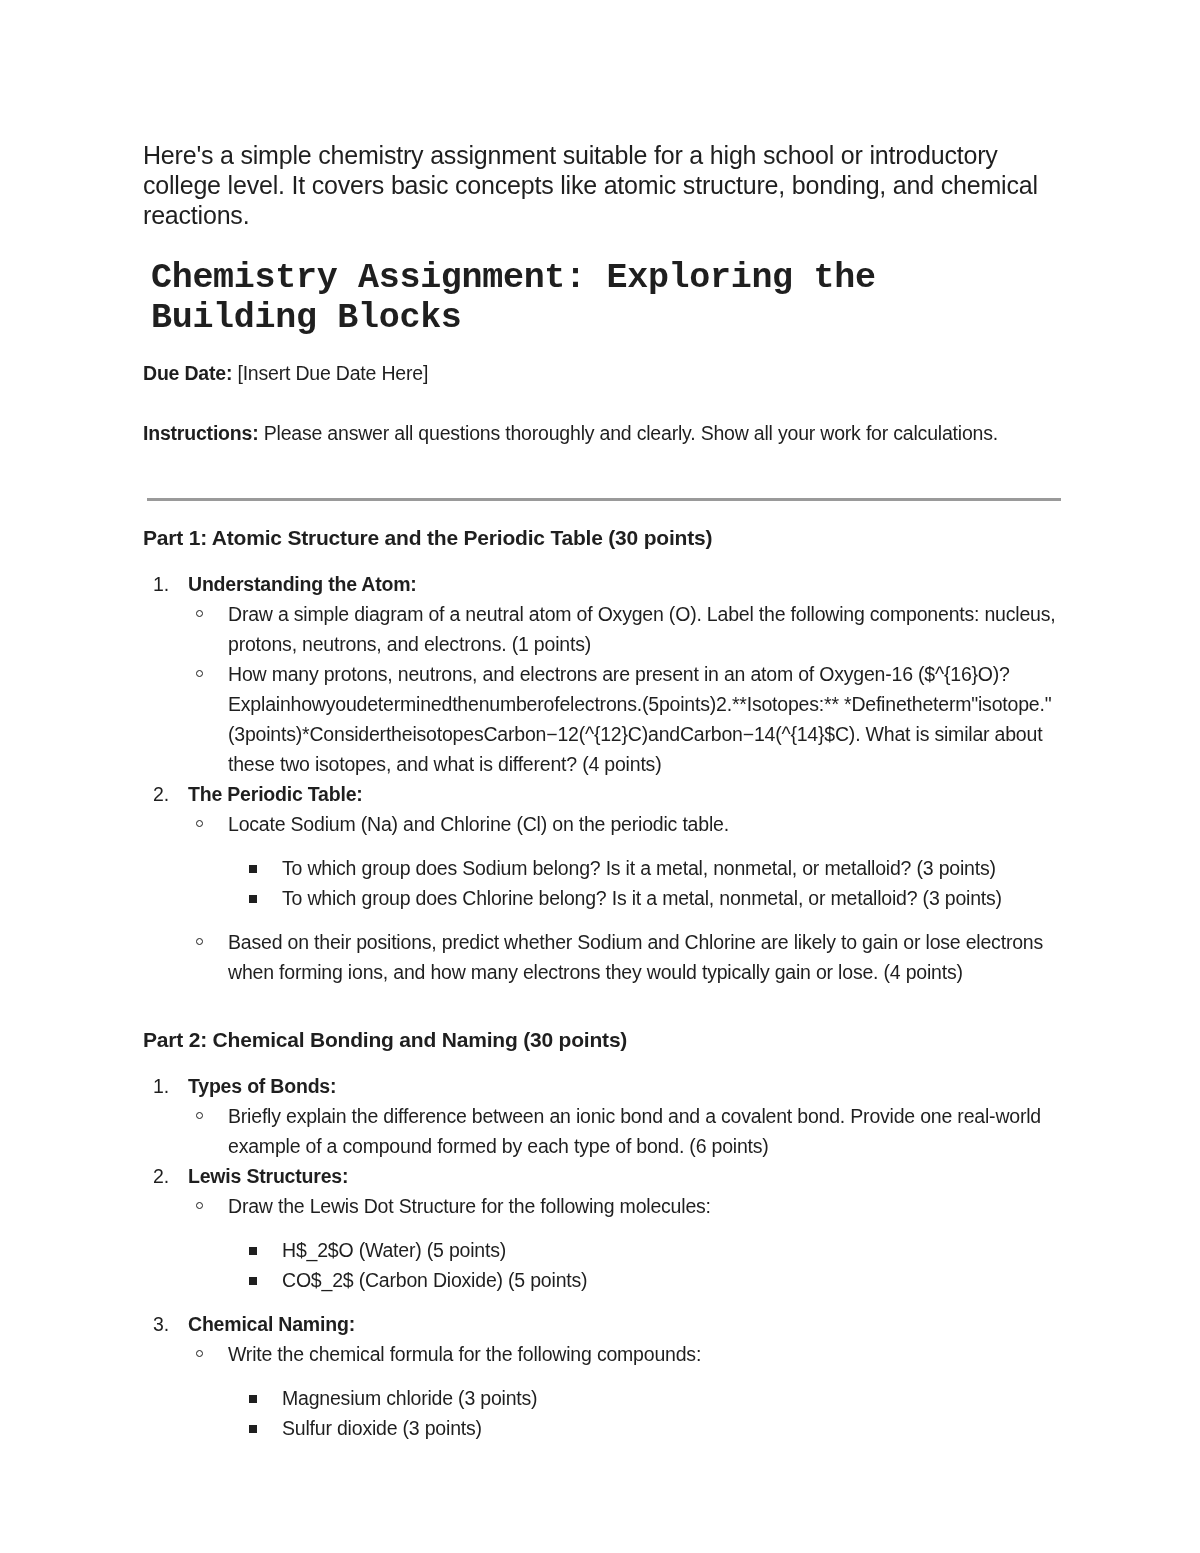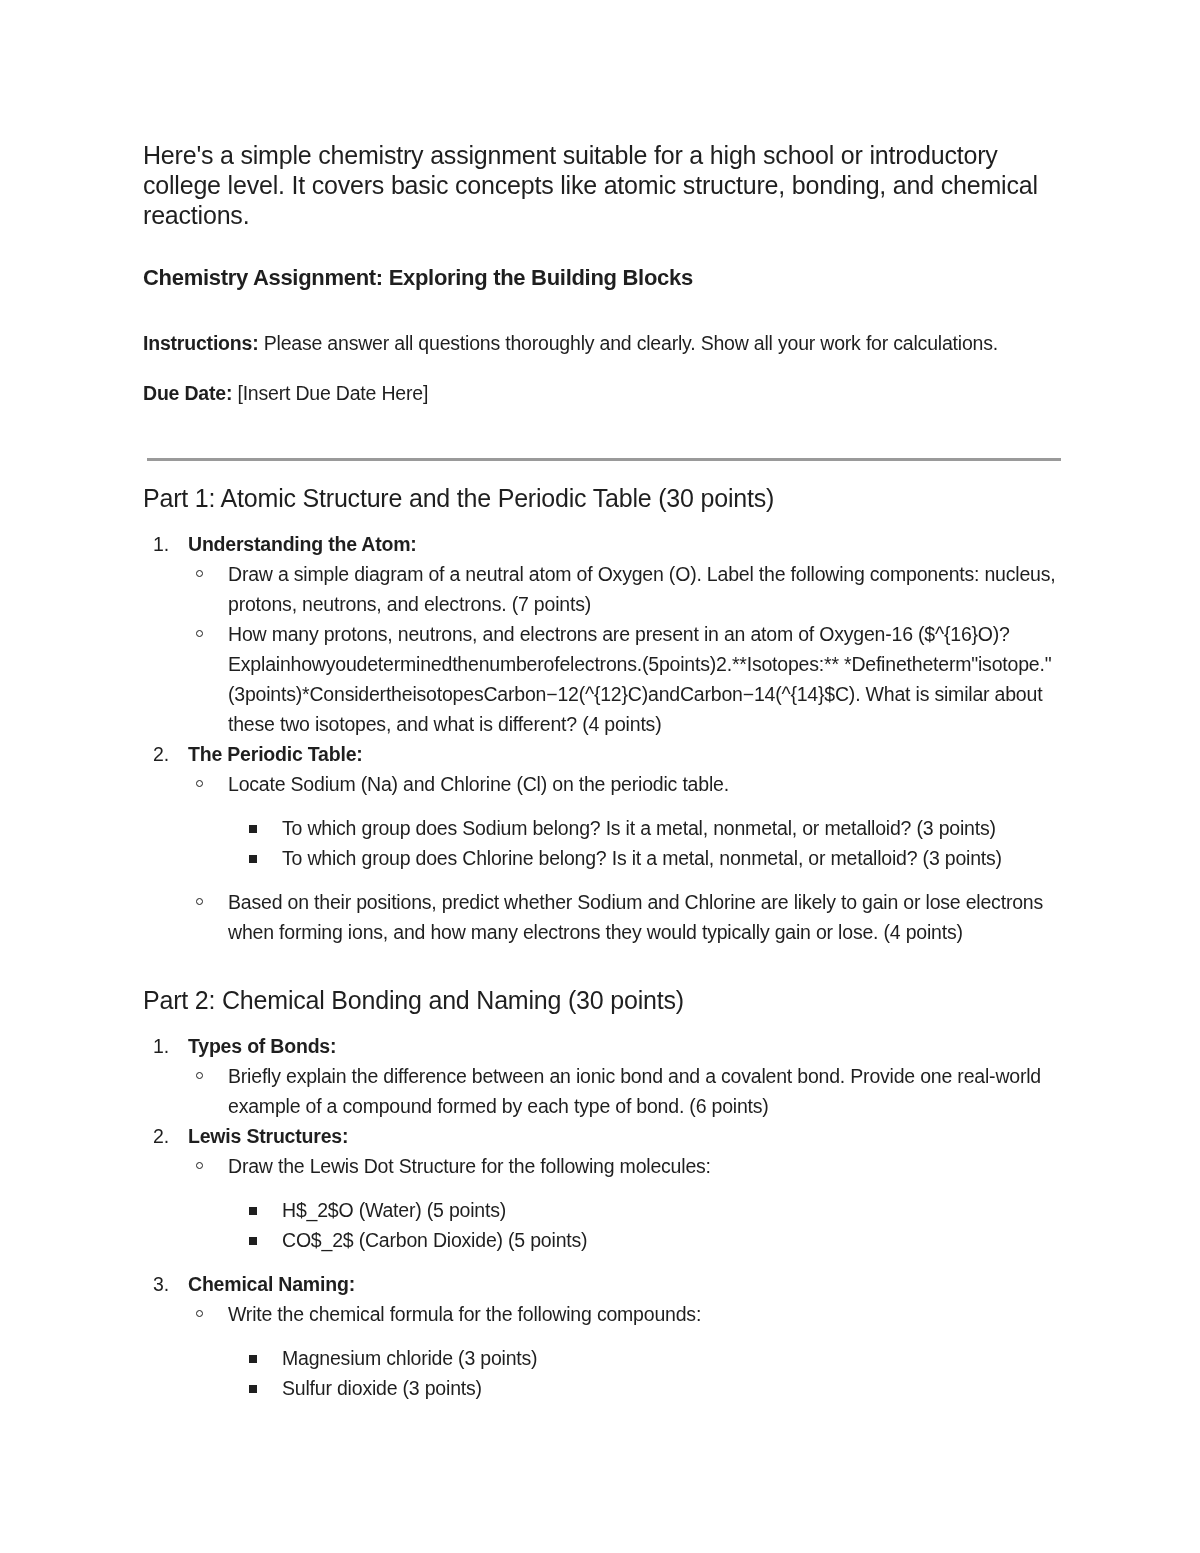--- a/index.html
+++ b/index.html
@@ -3,65 +3,65 @@
   <meta charset="utf-8">
   <style>
     html, body { margin: 0; padding: 0; background: #ffffff; }
     body {
       width: 1200px; height: 1553px; position: relative; overflow: hidden;
       font-family: "Liberation Sans", "DejaVu Sans", sans-serif;
       color: #1f1f1f;
     }
     .page { position: absolute; left: 143px; top: 140px; width: 915px; }
     .intro { font-size: 25px; line-height: 30px; margin: 0; letter-spacing: -0.2px; }
-    .title { font-size: 22px; font-weight: bold; margin: 28px 0 0 0; line-height: 40px; letter-spacing: -0.3px; color: #1f1f1f; }
+    .title { font-size: 35px; font-weight: bold; margin: 28px 0 0 8px; line-height: 40px; letter-spacing: -0.3px; color: #1f1f1f; font-family: Liberation Mono, monospace; }
     .meta { font-size: 19.5px; line-height: 30px; margin: 20px 0 0 0; letter-spacing: -0.2px; }
     .meta b { font-weight: bold; }
     .meta.instr { margin-top: 30px; }
     .rule { height: 0; border-top: 3px solid #9a9a9a; margin: 50px -3px 0 4px; }
-    h2 { font-size: 25px; font-weight: normal; margin: 20px 0 0 0; line-height: 34px; letter-spacing: -0.2px; }
+    h2 { font-size: 21px; font-weight: bold; margin: 20px 0 0 0; line-height: 34px; letter-spacing: -0.2px; }
     h2.p2 { margin-top: 36px; }
     ol.main { list-style: none; margin: 14px 0 0 0; padding: 0; }
     ol.main > li { position: relative; padding-left: 45px; font-size: 19.5px; line-height: 30px; letter-spacing: -0.2px; }
     .num { position: absolute; left: 10px; top: 0; }
     .lbl { font-weight: bold; }
     ul.sub { list-style: none; margin: 0; padding: 0; }
     ul.sub > li { position: relative; padding-left: 40px; }
     .circ { position: absolute; left: 8px; top: 11px; width: 7px; height: 7px; border: 1.5px solid #1f1f1f; border-radius: 50%; box-sizing: border-box; }
     ul.subsub { list-style: none; margin: 14px; padding: 0; }
     ul.subsub > li { position: relative; padding-left: 40px; }
     .sq { position: absolute; left: 7px; top: 12px; width: 8px; height: 8px; background: #1f1f1f; }
   </style>
 </head>
 <body>
 
 <div class="page">
   <p class="intro">Here's a simple chemistry assignment suitable for a high school or introductory college level. It covers basic concepts like atomic structure, bonding, and chemical reactions.</p>
 
   <h1 class="title">Chemistry Assignment: Exploring the Building Blocks</h1>
 
+  <p class="meta">
+    <b>Due Date:</b><span> [Insert Due Date Here]</span>
+  </p>
+
   <p class="meta instr">
     <b>Instructions:</b><span> Please answer all questions thoroughly and clearly. Show all your work for calculations.</span>
-  </p>
-
-  <p class="meta">
-    <b>Due Date:</b><span> [Insert Due Date Here]</span>
   </p>
 
   <div class="rule"></div>
 
   <h2>Part 1: Atomic Structure and the Periodic Table (30 points)</h2>
   <ol class="main">
     <li>
       <span class="num">1.</span>
       <span class="lbl">Understanding the Atom:</span>
       <ul class="sub">
         <li>
           <span class="circ"></span>
-          <span>Draw a simple diagram of a neutral atom of Oxygen (O). Label the following components: nucleus, protons, neutrons, and electrons. (7 points)</span>
+          <span>Draw a simple diagram of a neutral atom of Oxygen (O). Label the following components: nucleus, protons, neutrons, and electrons. (1 points)</span>
         </li>
         <li>
           <span class="circ"></span>
           <span>How many protons, neutrons, and electrons are present in an atom of Oxygen-16 ($^{16}O)?Explainhowyoudeterminedthenumberofelectrons.(5points)2.**Isotopes:** *Definetheterm"isotope."(3points)*ConsidertheisotopesCarbon−12(^{12}C)andCarbon−14(^{14}$C). What is similar about these two isotopes, and what is different? (4 points)</span>
         </li>
       </ul>
     </li>
     <li>
       <span class="num">2.</span>
       <span class="lbl">The Periodic Table:</span>

